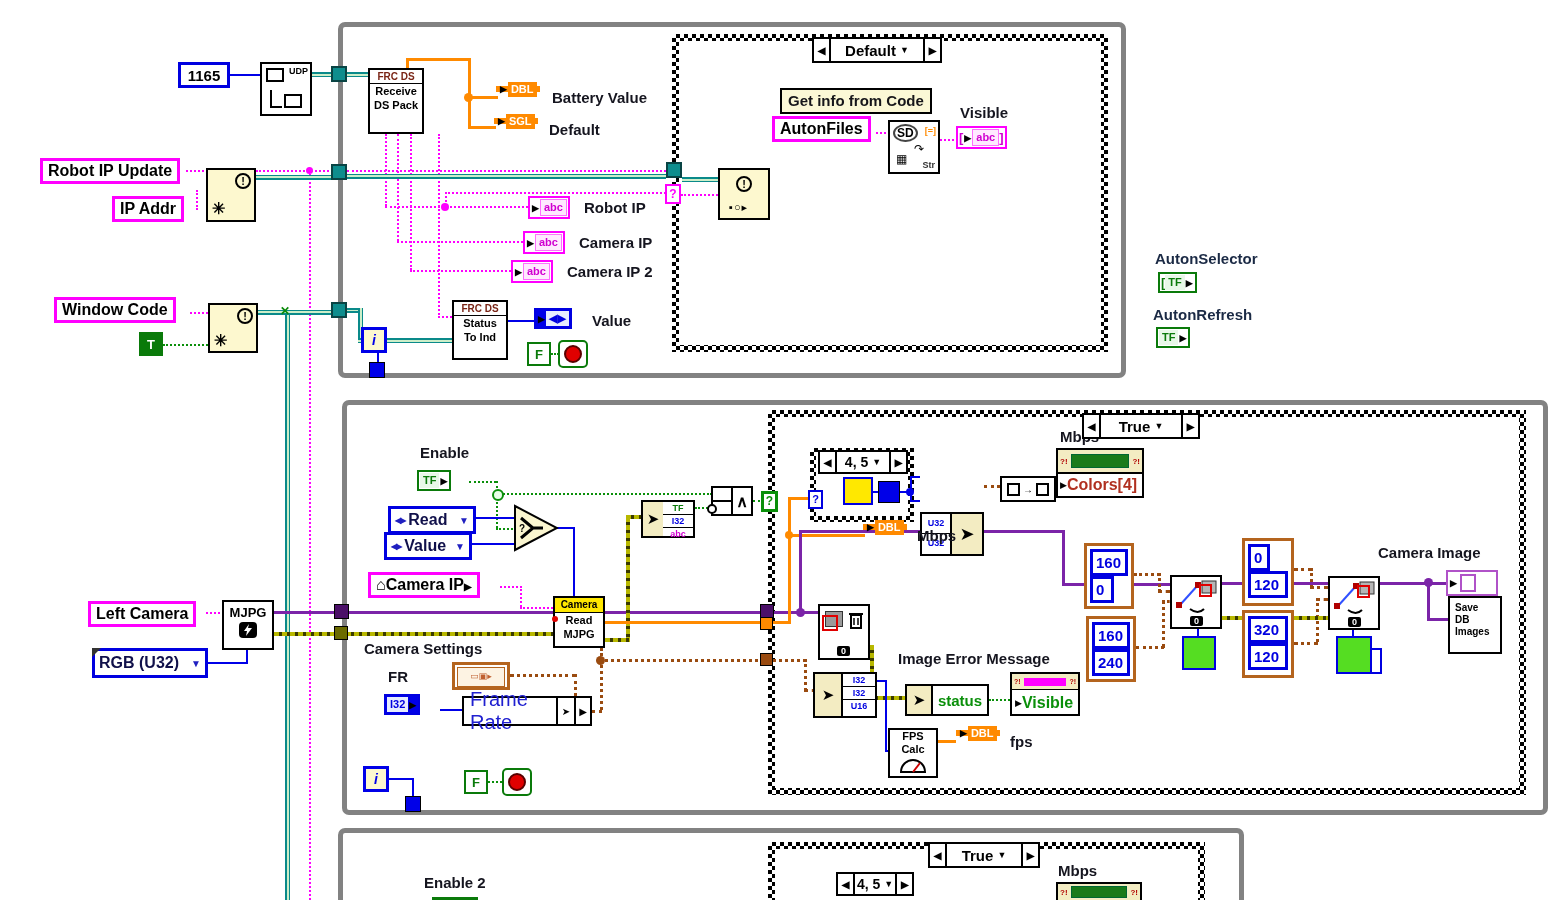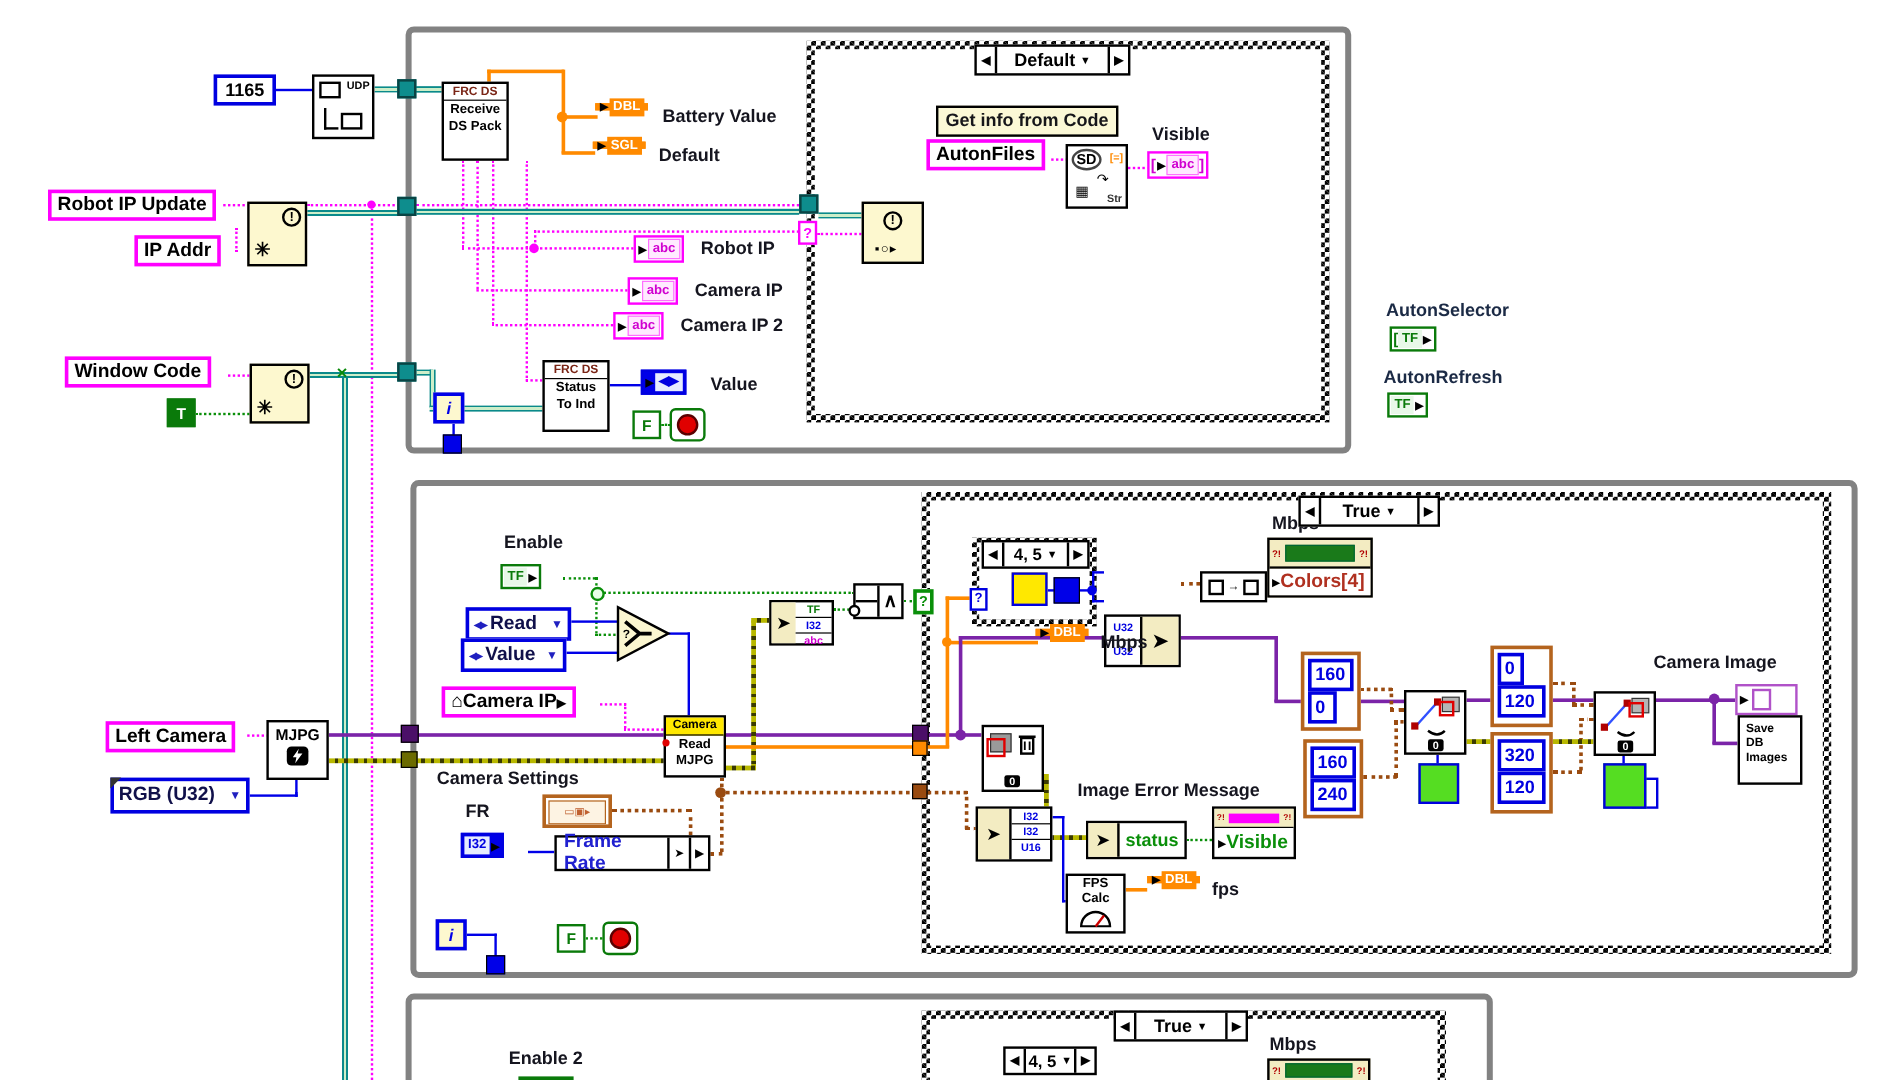--- a/index.html
+++ b/index.html
@@ -398,21 +398,21 @@
   </div>
   <div class="lbl" style="left:388px;top:668px;"><span>FR</span></div>
   <div class="ind blue" style="left:384px;top:694px;">
     <span class="chip">I32</span>
     <span class="arr">▶</span>
   </div>
   <div class="h blue" style="left:440px;top:709px;width:22px"></div>
   <div class="h brn" style="left:510px;top:674px;width:66px"></div>
   <div class="v brnv" style="left:574px;top:674px;height:22px"></div>
   <div class="node" style="left:462px;top:696px;width:130px;height:30px;display:flex;align-items:stretch;">
-    <div style="flex:1;display:flex;align-items:center;padding-left:6px;color:#2020d0;font-weight:700;font-size:16px;">Frame Rate</div>
+    <div style="flex:1;display:flex;align-items:center;padding-left:6px;color:#2020d0;font-weight:400;font-size:20px;">Frame Rate</div>
     <div style="flex:0 0 16px;border-left:2px solid #000;display:flex;align-items:center;justify-content:center;font-size:10px;">➤</div>
     <div style="flex:0 0 14px;border-left:2px solid #000;display:flex;align-items:center;justify-content:center;font-size:10px;">▶</div>
   </div>
   <div class="h brn" style="left:592px;top:710px;width:10px"></div>
   <div class="v brnv" style="left:600px;top:648px;height:62px"></div>
   <div class="dot" style="left:596px;top:656px;width:9px;height:9px;background:#9a4b10;"></div>
   <div class="h brn" style="left:600px;top:659px;width:206px"></div>
   <div class="v brnv" style="left:804px;top:659px;height:32px"></div>
   <div class="h brn" style="left:804px;top:689px;width:12px"></div>
 

